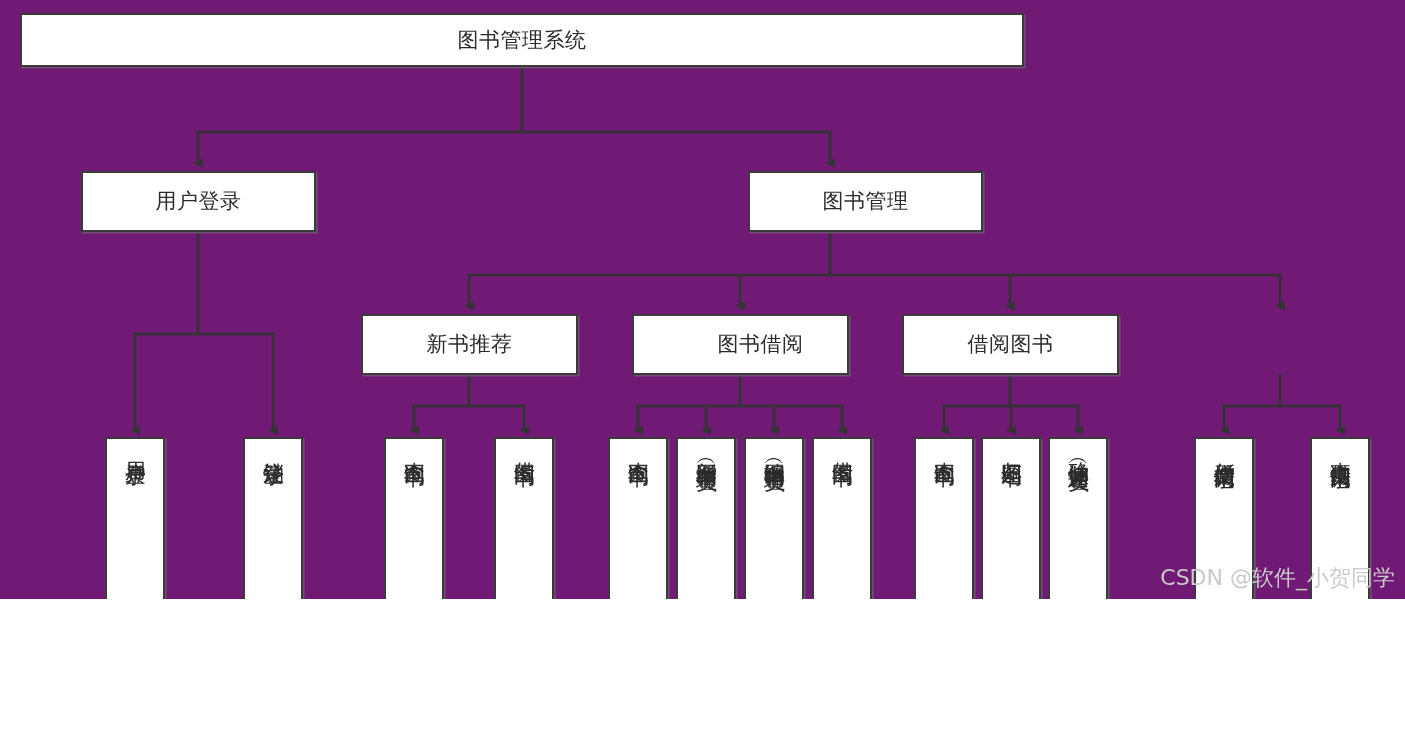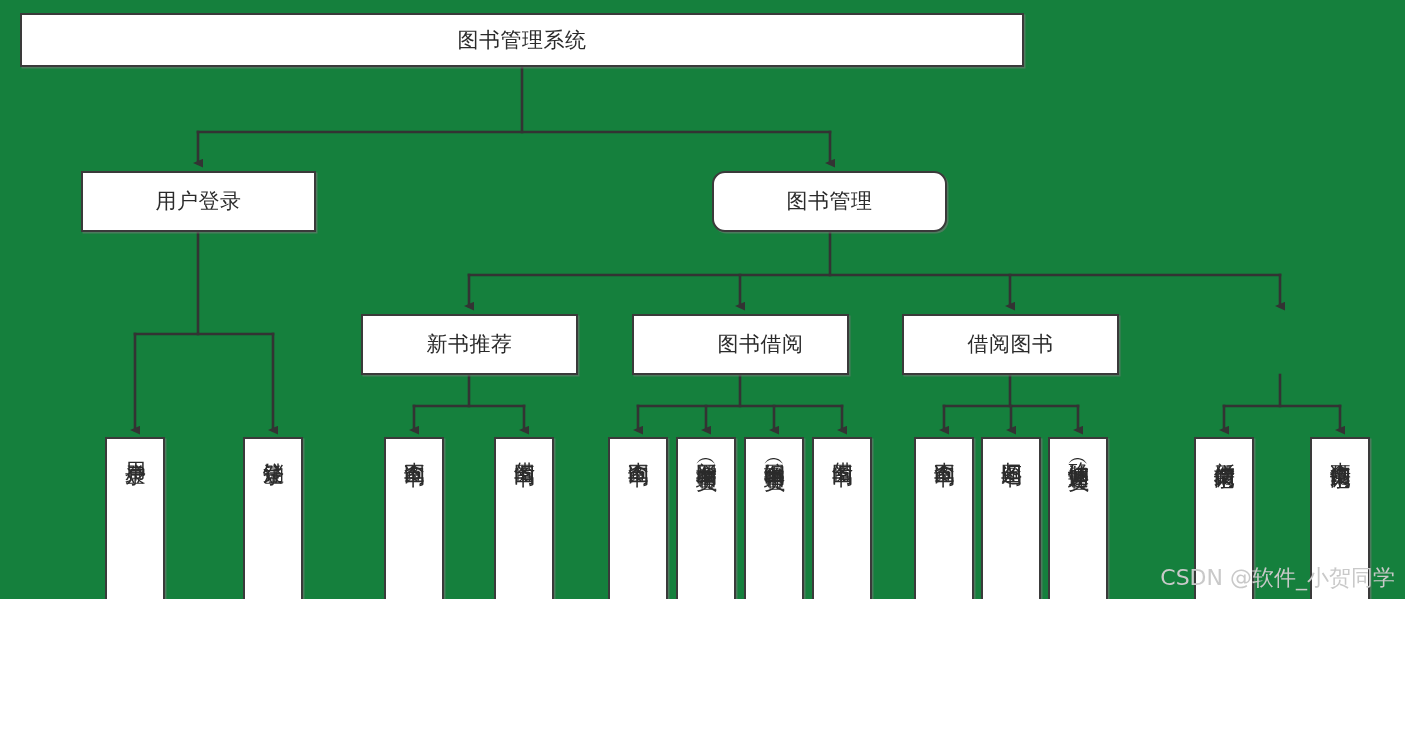--- a/index.html
+++ b/index.html
@@ -8,21 +8,21 @@
     padding: 0;
     background: #ffffff;
   }
   body {
     font-family: "DejaVu Sans", "Liberation Sans", sans-serif;
   }
   #canvas {
     position: relative;
     width: 1405px;
     height: 599px;
-    background: #15803d;
+    background: #701a75;
     overflow: hidden;
   }
   svg.edges {
     position: absolute;
     left: 0;
     top: 0;
     width: 1405px;
     height: 747px;
     pointer-events: none;
   }
@@ -125,21 +125,21 @@
     </g>
   </svg>
 
   <div class="node horiz" style="left:20px; top:13px; width:1004px; height:54px;">
     <span class="lbl">图书管理系统</span>
   </div>
 
   <div class="node horiz" style="left:81px; top:171px; width:235px; height:61px;">
     <span class="lbl">用户登录</span>
   </div>
-  <div class="node horiz" style="left:712px; top:171px; width:235px; height:61px;border-radius:13px;">
+  <div class="node horiz" style="left:748px; top:171px; width:235px; height:61px;">
     <span class="lbl">图书管理</span>
   </div>
 
   <div class="node horiz" style="left:361px; top:314px; width:217px; height:61px;text-align:right;">
     <span class="lbl">新书推荐</span>
   </div>
   <div class="node horiz" style="left:632px; top:314px; width:217px; height:61px;padding-left:40px;">
     <span class="lbl">图书借阅</span>
   </div>
   <div class="node horiz" style="left:902px; top:314px; width:217px; height:61px;">

